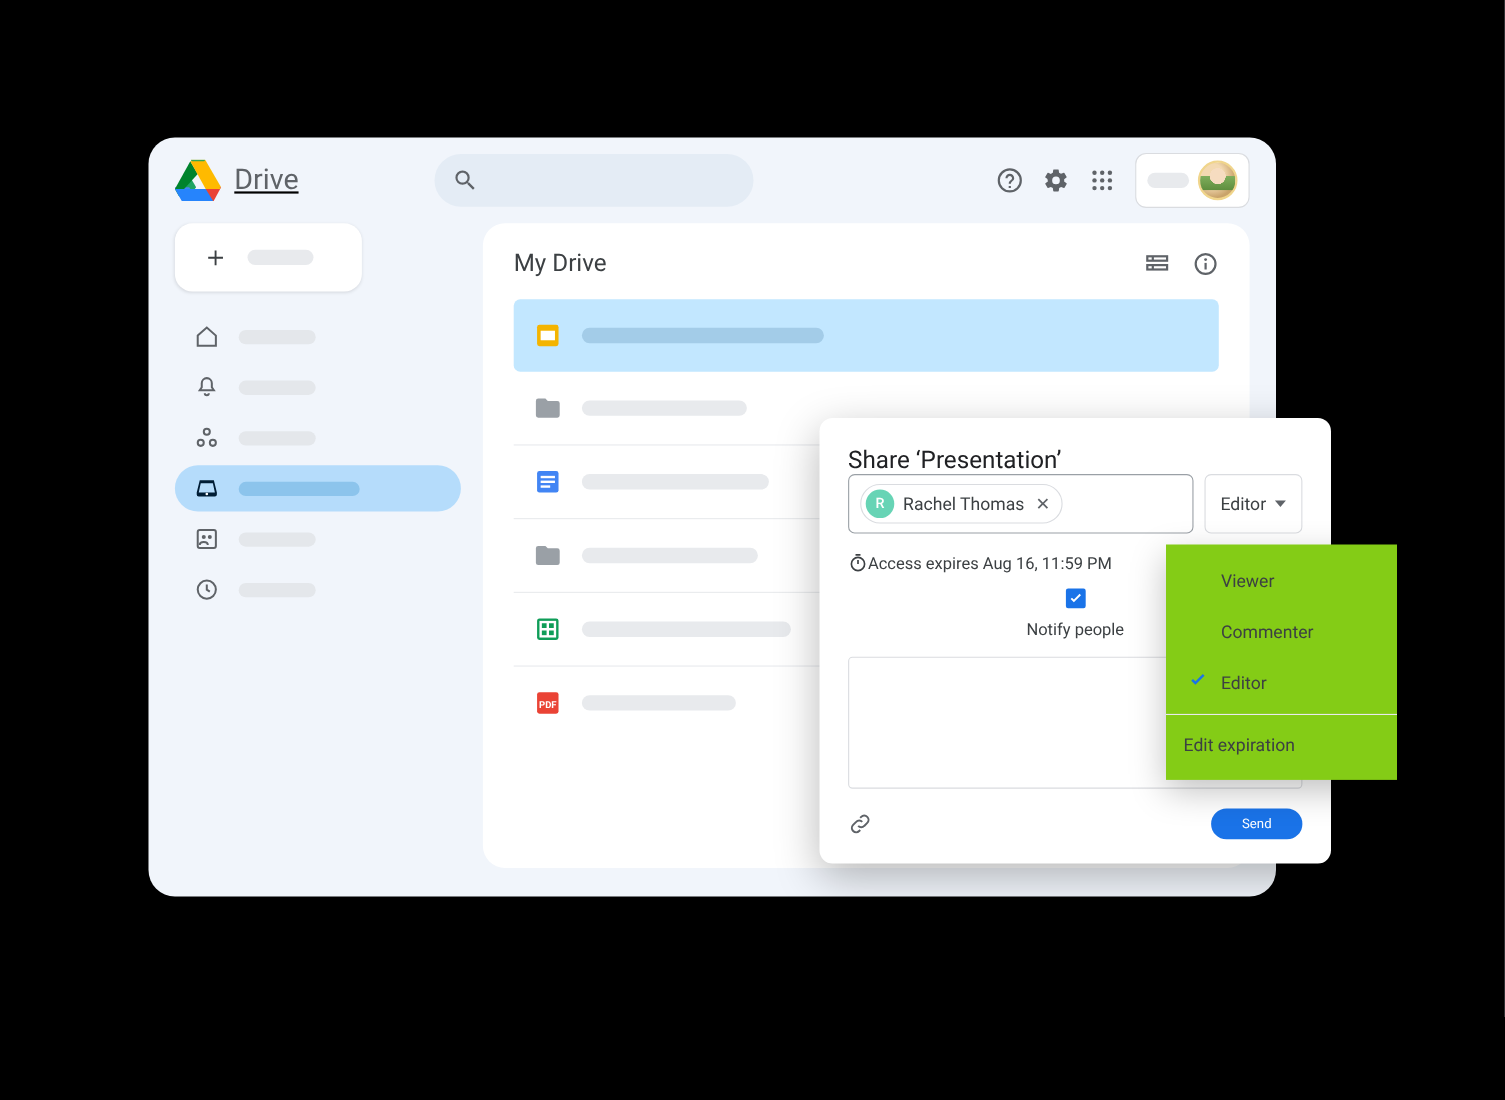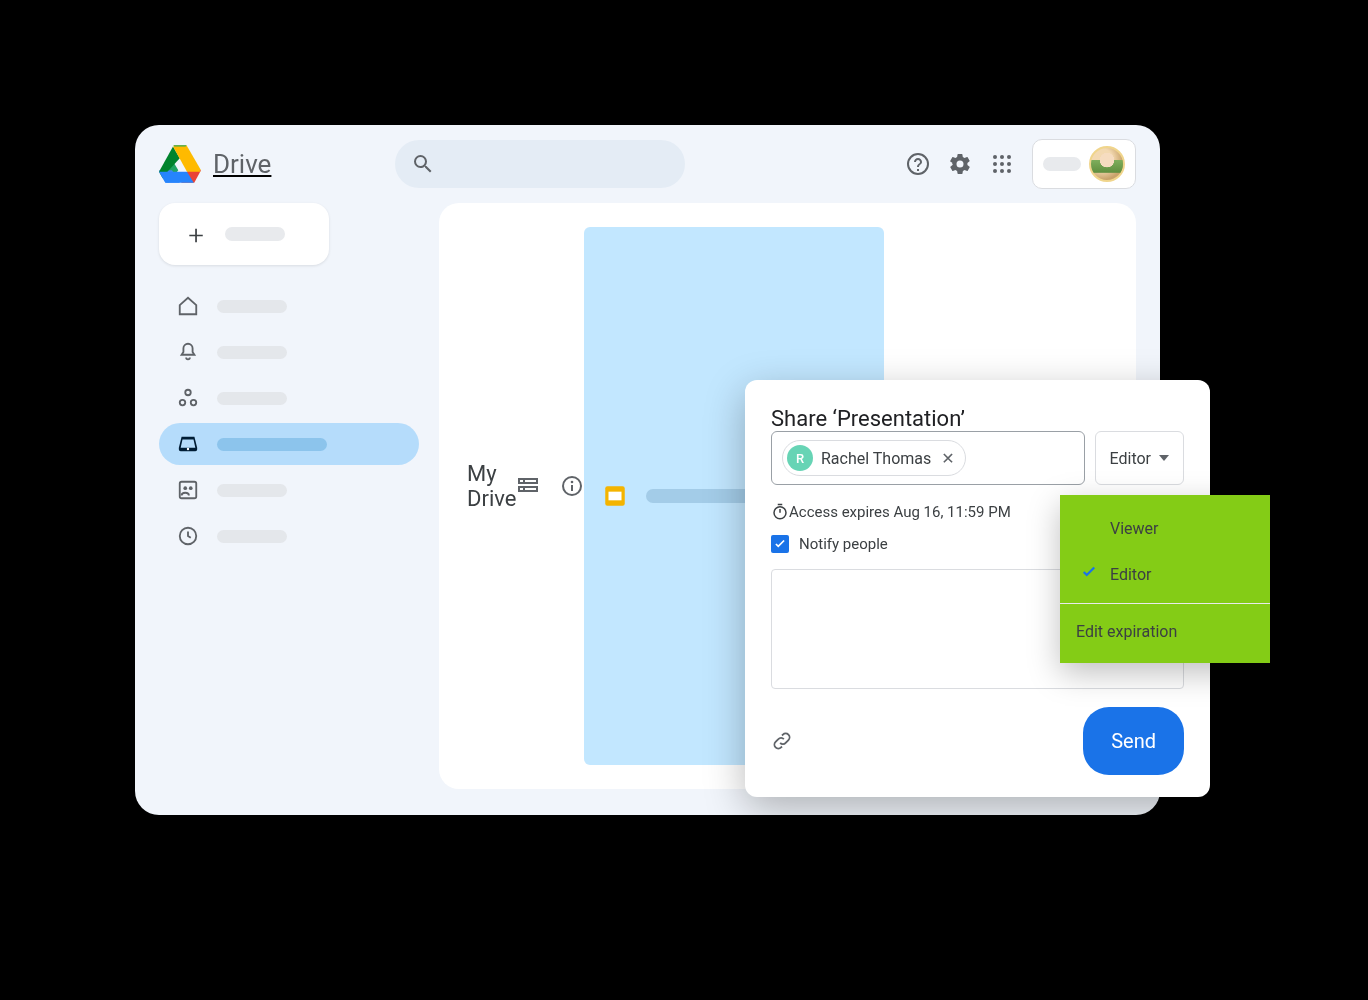--- a/index.html
+++ b/index.html
@@ -53,21 +53,21 @@
       padding: 10px 18px; border-radius: 24px; margin: 4px 0;
       color: #5f6368; cursor: pointer;
     }
     .nav-item.active { background: #b5dcfb; color: #001d35; }
     .nav-item .stub { width: 70px; height: 13px; background: #e4e7eb; border-radius: 7px; }
     .nav-item.active .stub { background: #8cc4ec; width: 110px; }
     .nav-icon { width: 22px; height: 22px; }
     
     .main {
       flex: 1; background: #fff; border-radius: 20px; padding: 24px 28px;
-      display: flex; flex-direction: row; overflow: hidden;
+      display: flex; flex-direction: column; overflow: hidden;
     }
     .main-header { display: flex; align-items: center; margin-bottom: 20px; }
     .main-title { font-size: 22px; color: #3c4043; flex: 1; }
     .main-icons { display: flex; gap: 20px; color: #5f6368; }
     .file-row {
       display: flex; align-items: center; gap: 18px;
       padding: 20px 18px; border-bottom: 1px solid #e8eaed;
     }
     .file-row.selected { background: #c2e7ff; border-radius: 6px; border-bottom: none; }
     .file-row .stub { height: 14px; background: #e8eaed; border-radius: 7px; }
@@ -90,27 +90,27 @@
     }
     .chip-avatar { width: 26px; height: 26px; border-radius: 50%; background: #67d4b5; color: #fff; display: flex; align-items: center; justify-content: center; font-size: 13px; font-weight: 500; }
     .chip-x { font-size: 16px; color: #5f6368; cursor: pointer; margin-left: 2px; }
     .role-btn {
       border: 1px solid #dadce0; border-radius: 6px; padding: 12px 14px;
       display: flex; align-items: center; gap: 8px; font-size: 16px; color: #3c4043;
       cursor: pointer; background: #fff;
     }
     .caret-down { width: 0; height: 0; border-left: 5px solid transparent; border-right: 5px solid transparent; border-top: 6px solid #5f6368; }
     .expire-row { display: flex; align-items: center; font-size: 15px; color: #3c4043; margin-bottom: 14px; }
-    .notify-row { display: flex; align-items: center; gap: 10px; font-size: 15px; color: #3c4043; margin-bottom: 16px; }
+    .notify-row { display: flex; align-items: center; gap: 10px; font-size: 15px; color: #3c4043; margin-bottom: 16px; flex-direction: column; }
     .checkbox { width: 18px; height: 18px; background: #1a73e8; border-radius: 2px; display:flex; align-items:center; justify-content:center; }
     .message-box { border: 1px solid #dadce0; border-radius: 4px; height: 120px; margin-bottom: 18px; }
     .dialog-footer { display: flex; align-items: center; }
     .send-btn {
       margin-left: auto; background: #1a73e8; color: #fff; border: none;
-      padding: 22px 28px; border-radius: 26px; font-size: 20px; cursor: pointer;
+      padding: 7px 28px; border-radius: 26px; font-size: 12px; cursor: pointer;
     }
     
     .role-menu {
       position: absolute; left: 1060px; top: 495px;
       width: 210px; background: #84cc16; border-radius: 0;
       box-shadow: 0 10px 30px rgba(0,0,0,0.25);
       padding: 10px 0; z-index: 10;
     }
     .role-option {
       display: flex; align-items: center; gap: 12px;
@@ -331,20 +331,26 @@
   </div>
 </div>
 
 <div class="role-menu">
   <div class="role-option">
     <span class="check"><svg width="18" height="18" viewBox="0 0 24 24">
           <path d="M5 12l4 4 10-10" fill="none" stroke="#1a73e8" stroke-width="3"></path>
         </svg></span>
     <span>Viewer</span>
   </div>
+  <div class="role-option">
+    <span class="check"><svg width="18" height="18" viewBox="0 0 24 24">
+          <path d="M5 12l4 4 10-10" fill="none" stroke="#1a73e8" stroke-width="3"></path>
+        </svg></span>
+    <span>Commenter</span>
+  </div>
   <div class="role-option selected">
     <span class="check"><svg width="18" height="18" viewBox="0 0 24 24">
           <path d="M5 12l4 4 10-10" fill="none" stroke="#1a73e8" stroke-width="3"></path>
         </svg></span>
     <span>Editor</span>
   </div>
   <div class="role-divider"></div>
   <div class="role-option" style="padding-left:16px">
     <span>Edit expiration</span>
   </div>

